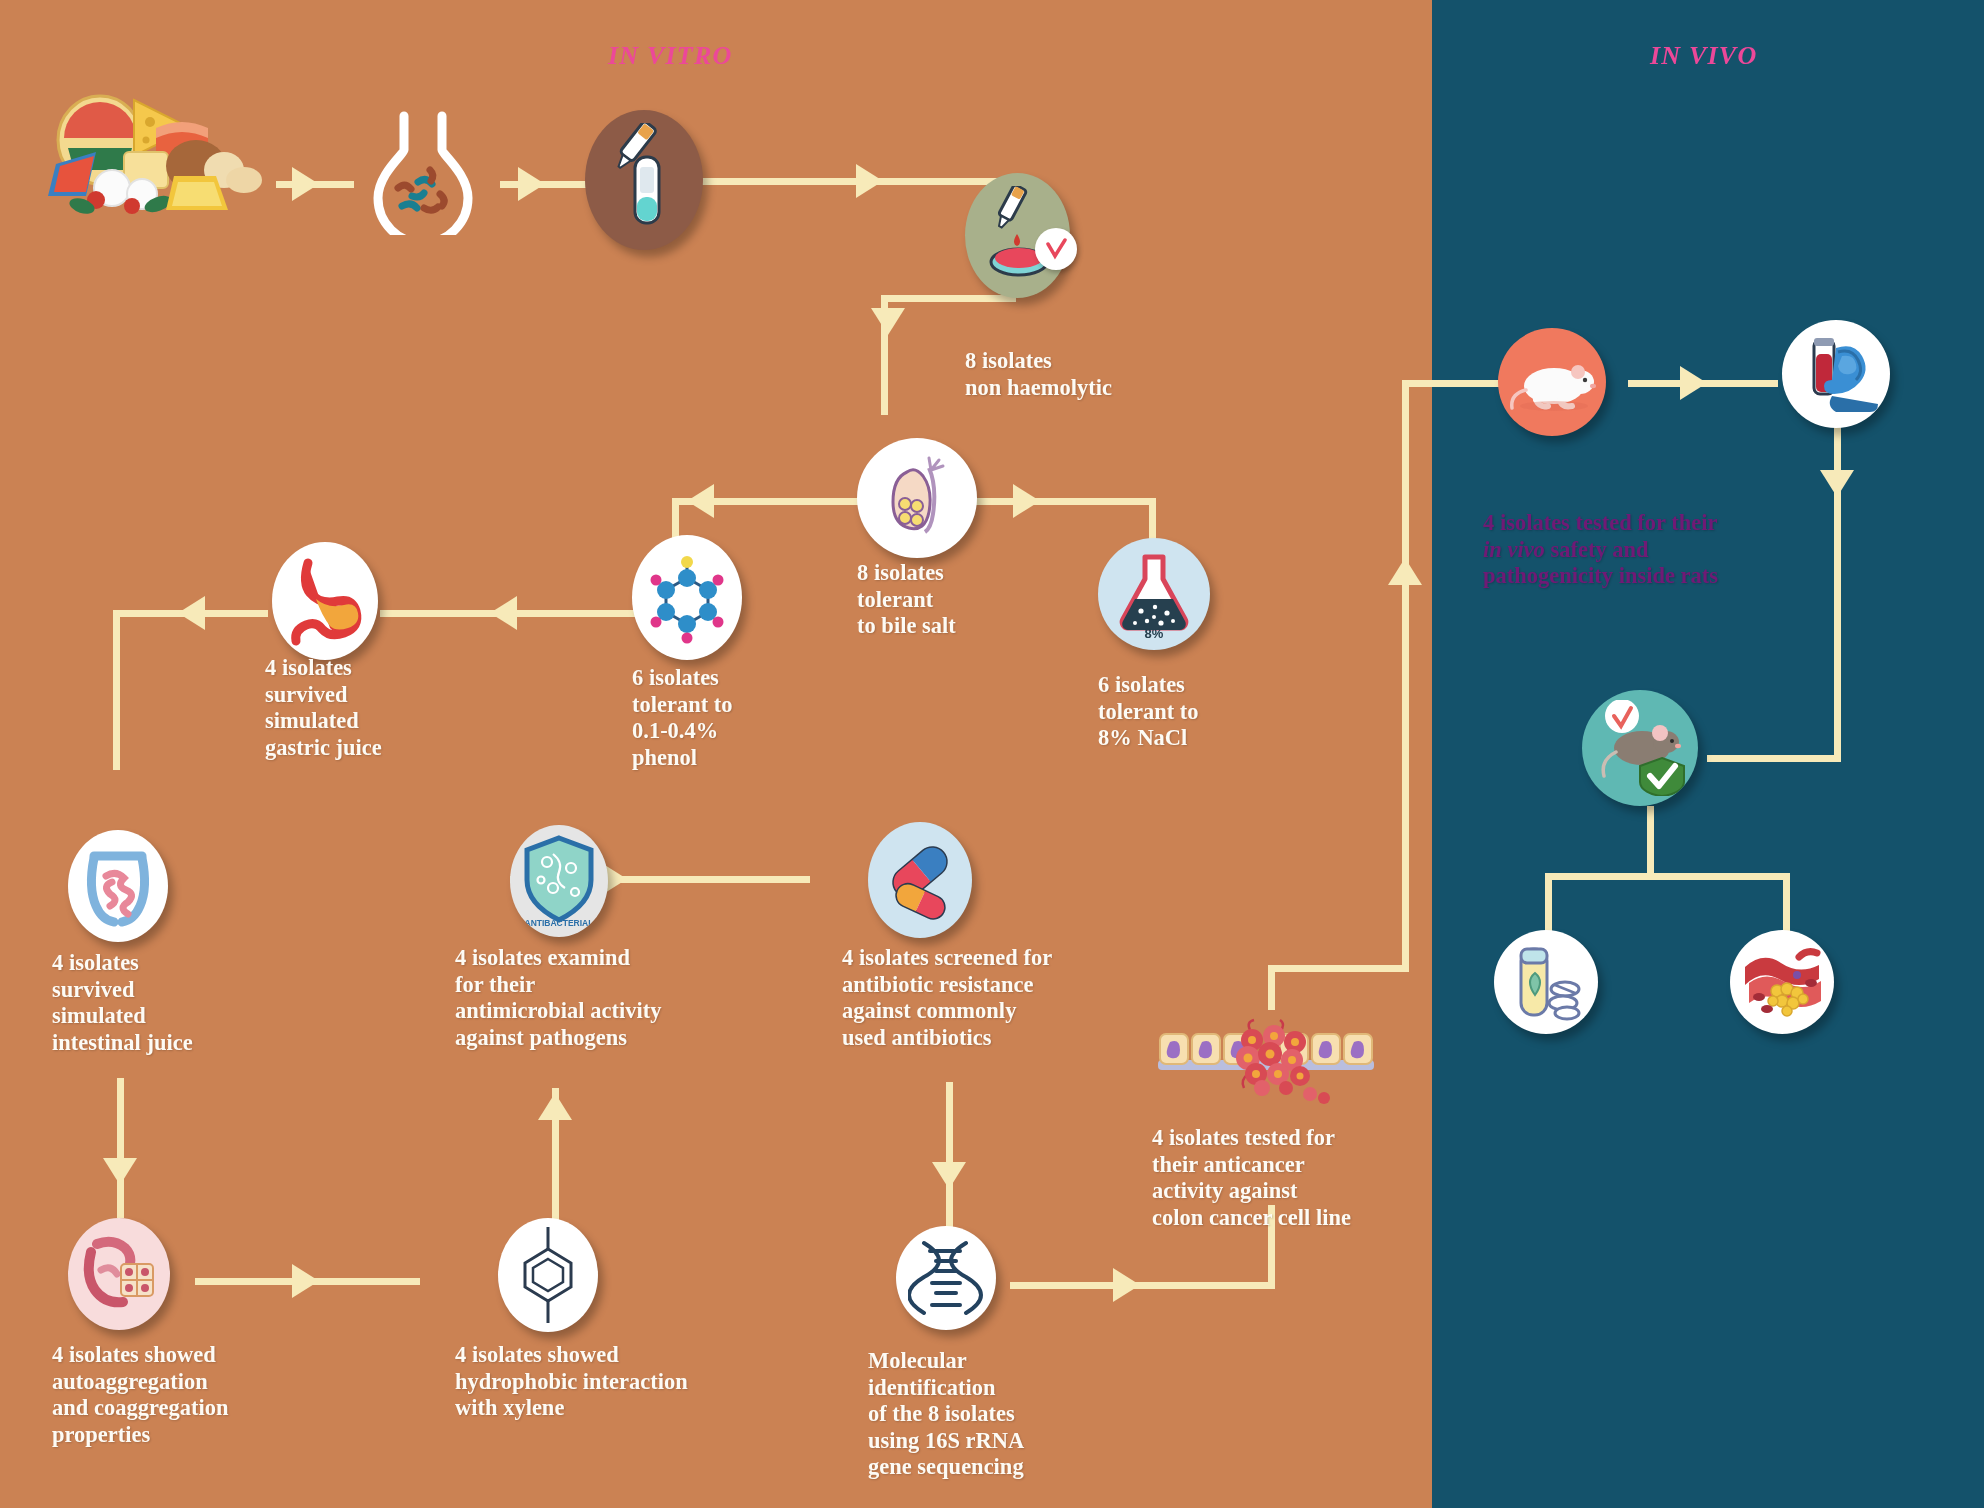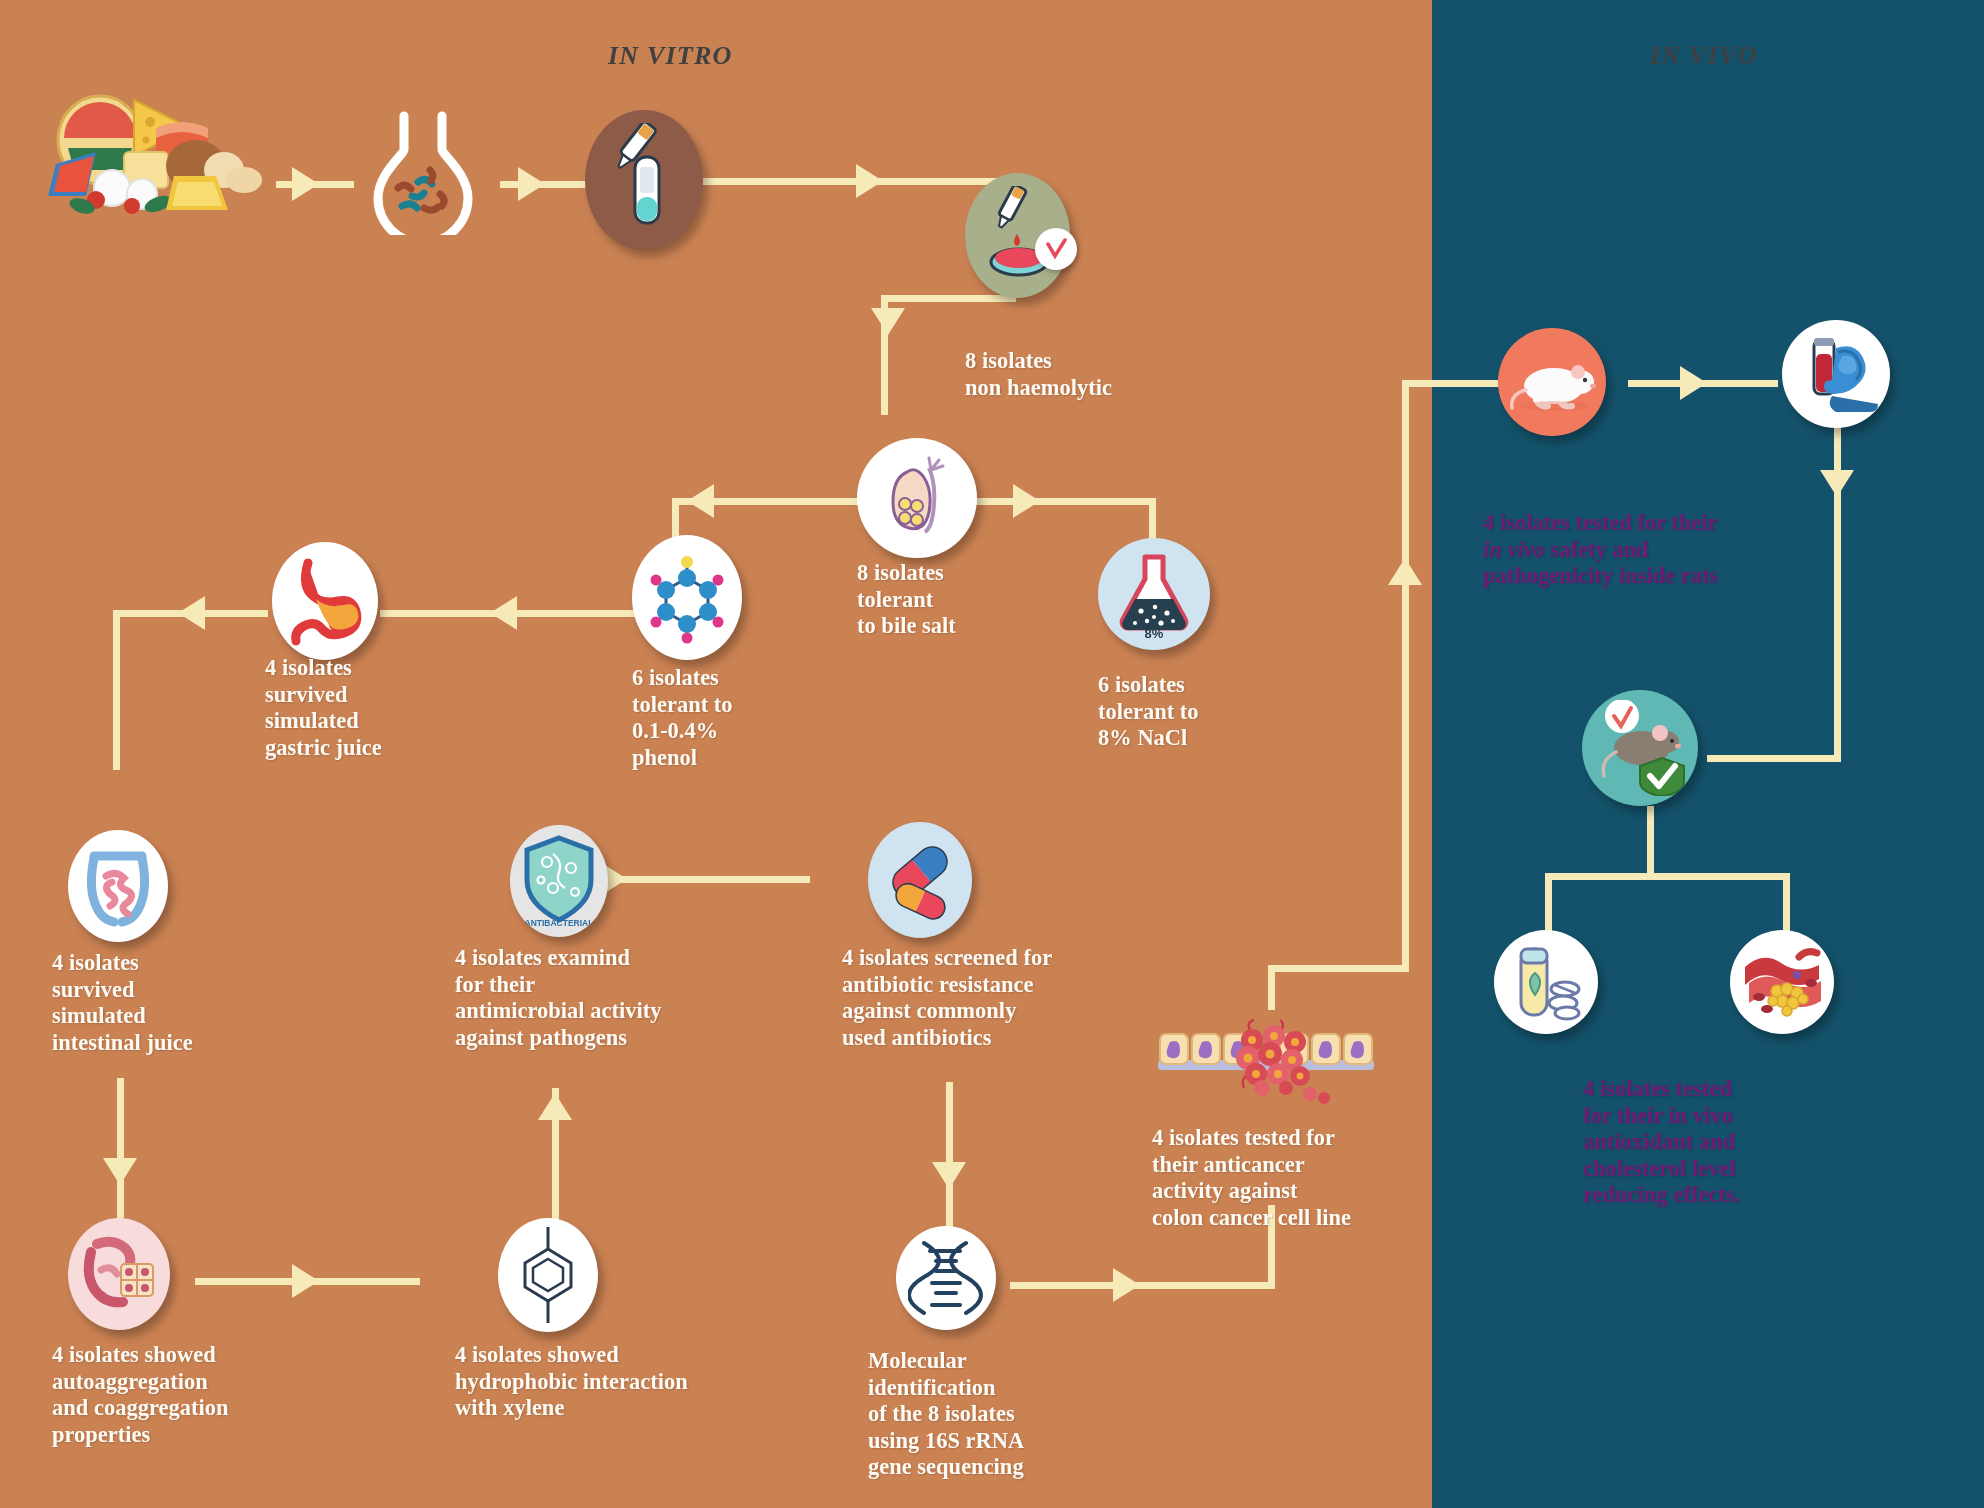--- a/index.html
+++ b/index.html
@@ -14,21 +14,21 @@
     position: relative;
     width: 1984px; height: 1508px;
     overflow: hidden;
   }
   .panel { position: absolute; top: 0; height: 1508px; }
   #panel-invitro { left: 0; width: 1432px; background: #cb8253; }
   #panel-invivo  { left: 1432px; width: 552px; background: #14526b; }
 
   .panel-title {
     position: absolute;
-    color: #404040;
+    color: #ec4899;
     font-weight: bold;
     font-style: italic;
     font-size: 26px;
     letter-spacing: 1.2px;
     white-space: nowrap;
   }
   #title-invitro { left: 608px; top: 41px; }
   #title-invivo  { left: 1650px; top: 41px; }
 
   
@@ -535,19 +535,14 @@
       <g fill="#a32c38">
         <ellipse cx="20" cy="58" rx="6" ry="4"></ellipse>
           <ellipse cx="28" cy="70" rx="6" ry="4"></ellipse>
         <ellipse cx="72" cy="44" rx="6" ry="4"></ellipse>
       </g>
       <path d="M60 18 q8 -8 18 -4" fill="none" stroke="#c93a3f" stroke-width="7" stroke-linecap="round"></path>
       <circle cx="58" cy="36" r="4" fill="#7a4fa8"></circle>
     </svg>
   </div>
 
-  <div class="caption dark-panel" style="left:1583px; top:1076px;">4 isolates tested
-for their in vivo
-antioxidant and
-cholesterol level
-reducing effects.</div>
 
 </div>
 
 </body></html>

